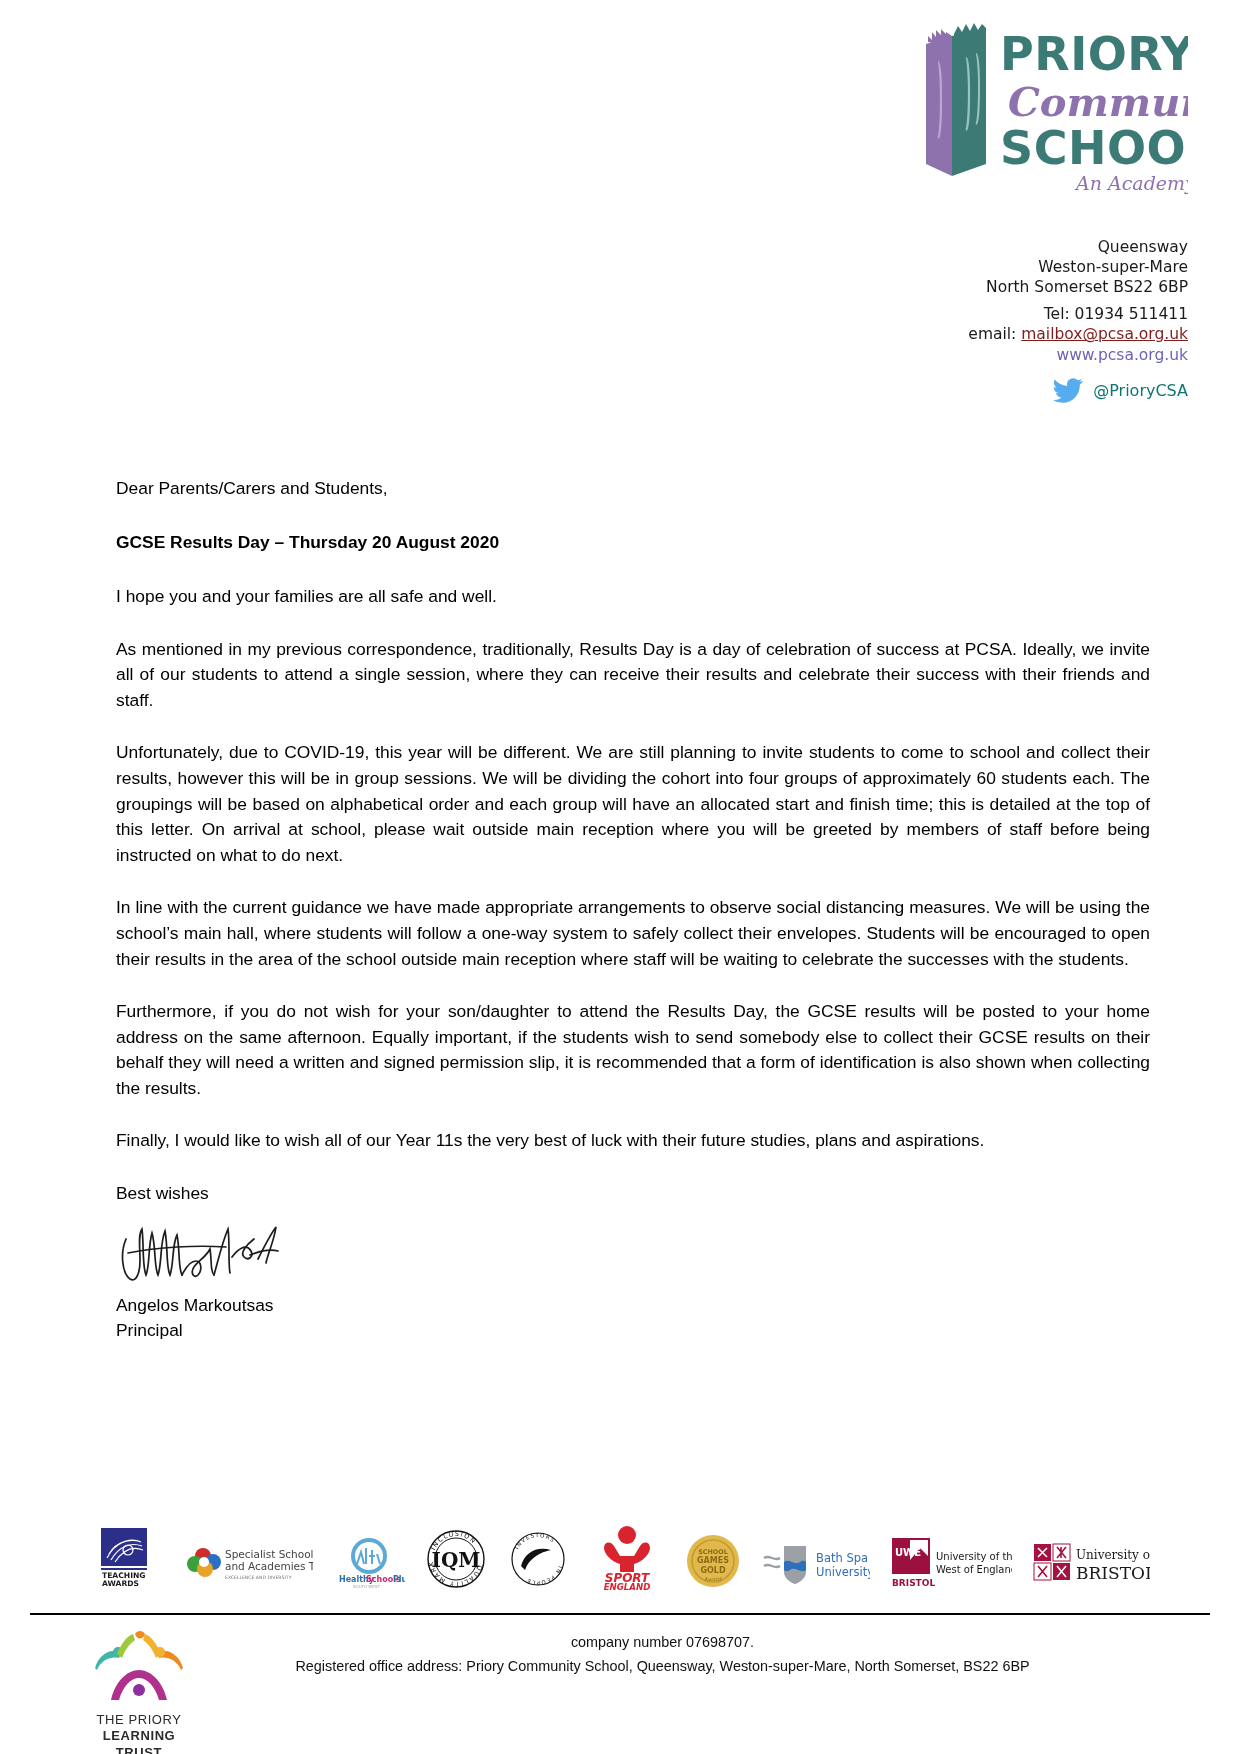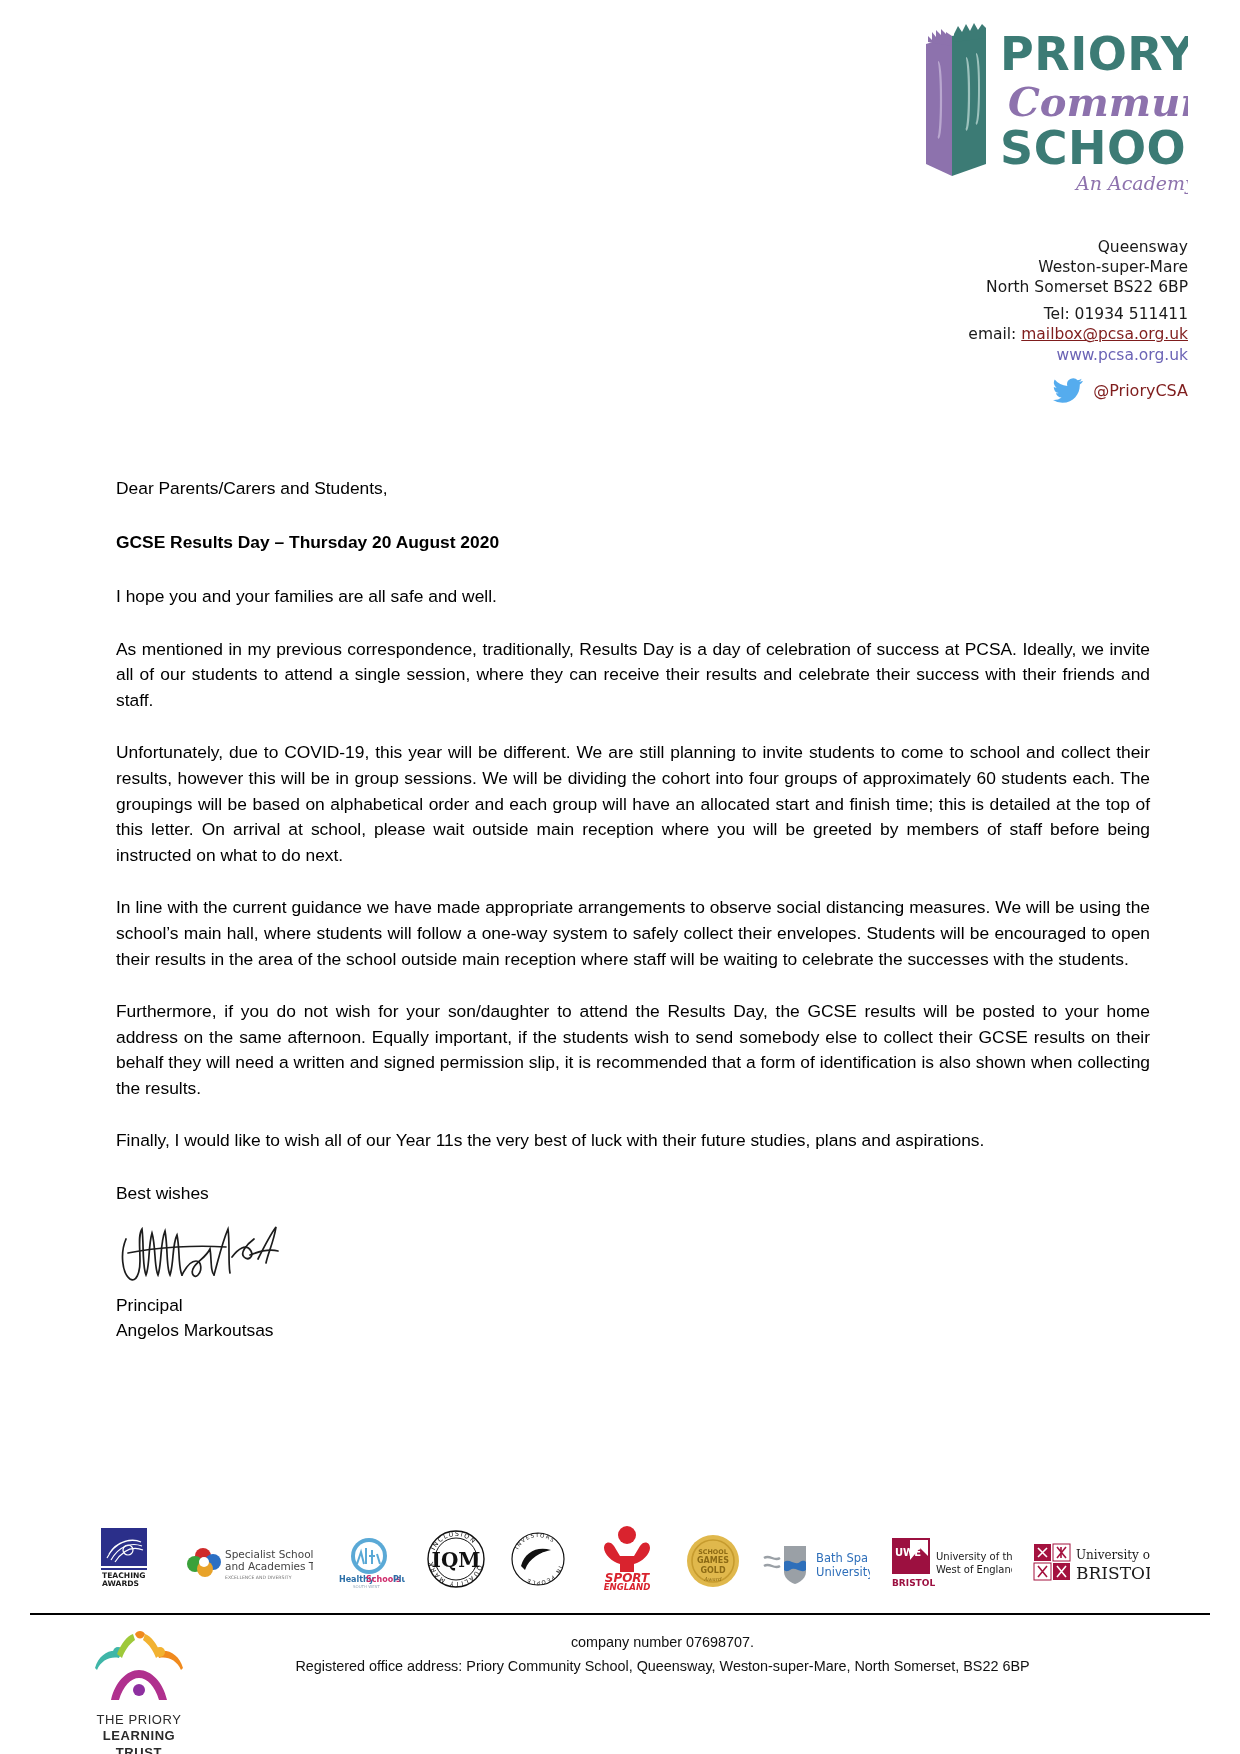--- a/index.html
+++ b/index.html
@@ -59,21 +59,21 @@
   }
   .twitter-row {
     position: absolute;
     right: 52px;
     top: 378px;
     display: flex;
     align-items: center;
     gap: 10px;
     font-family: "DejaVu Sans", sans-serif;
     font-size: 16px;
-    color: #7f1d1d;
+    color: #0f766e;
   }
   .tw-icon { width: 30px; height: 25px; display:block; }
 
   
   .letter {
     position: absolute;
     left: 116px;
     top: 476px;
     width: 1034px;
   }
@@ -211,22 +211,22 @@
       <path d="M8 26 C2 40 4 60 12 66 C18 70 22 60 22 48 C22 34 20 22 24 16 C26 32 24 52 28 62 C32 52 30 34 34 20 C38 34 36 54 40 62 C44 50 42 30 47 18 C50 34 48 54 52 62 C56 50 54 32 59 22 C62 36 60 54 64 62"></path>
       <path d="M64 62 C68 54 72 48 78 48 C84 48 84 58 80 62 C76 66 72 60 76 54 C80 48 88 44 92 36 C94 48 92 58 96 62"></path>
       <path d="M96 62 C100 48 104 30 110 16 C112 30 110 50 112 60"></path>
       <path d="M10 40 C40 34 78 32 108 34"></path>
       <path d="M114 44 C120 36 128 30 133 38 C136 44 130 48 126 44 C122 40 128 32 136 26"></path>
       <path d="M140 46 C146 34 152 22 158 14 C156 28 150 40 148 50"></path>
       <path d="M132 42 C142 38 152 36 160 38"></path>
     </g>
   </svg>
 
+  <p class="sig-name">Angelos Markoutsas</p>
   <p class="sig-name">Principal</p>
-  <p class="sig-name">Angelos Markoutsas</p>
 </div>
 
 <div class="partner-strip">
 
   <div class="partner">
     <svg width="66" height="66" viewBox="0 0 66 66" xmlns="http://www.w3.org/2000/svg">
       <rect x="6" y="4" width="46" height="38" fill="#2b2f8a"></rect>
       <path d="M12 34 C20 18 34 14 46 18 C38 14 22 16 14 30" stroke="#ffffff" stroke-width="1.2" fill="none"></path>
       <path d="M16 36 C24 22 36 18 47 22" stroke="#ffffff" stroke-width="1.2" fill="none"></path>
       <path d="M20 38 C28 26 38 22 48 26" stroke="#ffffff" stroke-width="1.2" fill="none"></path>

